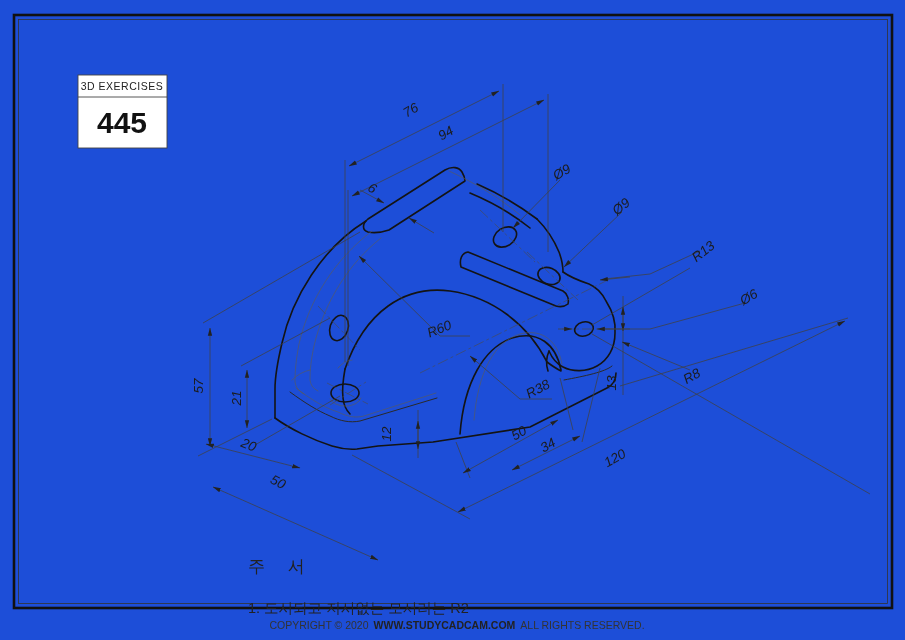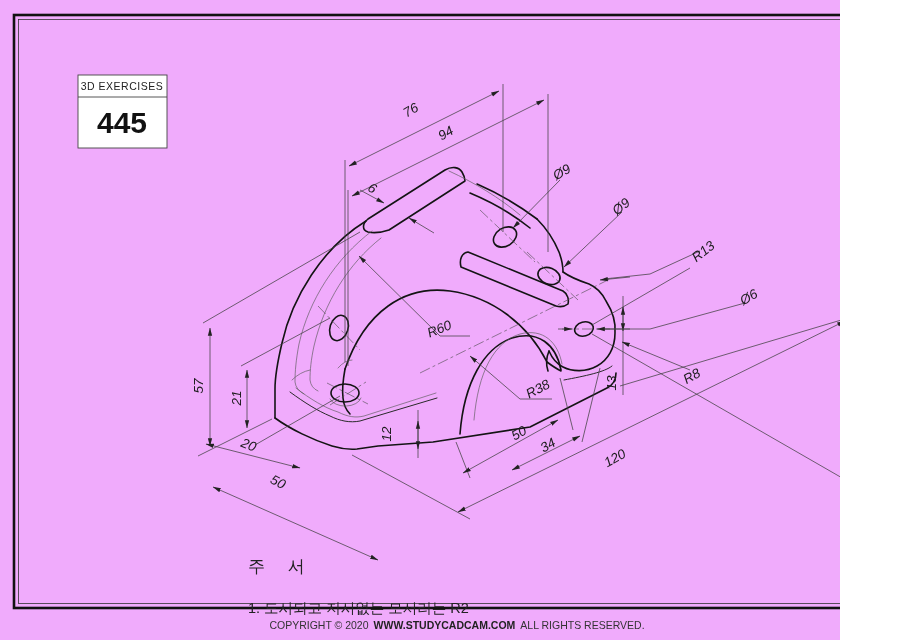--- a/index.html
+++ b/index.html
@@ -1,16 +1,16 @@
 <!DOCTYPE html>
 <html><head>
 <meta charset="utf-8">
 <style>
   html,body{margin:0;padding:0;background:#ffffff;}
-  .page{position:relative;width:840px;height:640px;background:#f0abfc;overflow:hidden;
+  .page{position:relative;width:905px;height:640px;background:#1d4ed8;overflow:hidden;
         font-family:"Liberation Sans",sans-serif;}
   svg{position:absolute;left:0;top:0;}
   .thick{stroke:#141414;stroke-width:1.6;fill:none;stroke-linecap:round;stroke-linejoin:round;}
   .med{stroke:#2a2a2a;stroke-width:1.0;fill:none;stroke-linecap:round;}
   .thin{stroke:#5a5a5a;stroke-width:0.65;fill:none;stroke-linecap:round;}
   .dimln{stroke:#404040;stroke-width:0.75;fill:none;}
   .cl{stroke:#4a4a4a;stroke-width:0.6;fill:none;stroke-dasharray:11 3 3 3;}
   .dimtxt{font-family:"Liberation Sans",sans-serif;font-style:italic;font-size:13.5px;
           fill:#1c1c1c;text-anchor:middle;}
   .tbseries{font-size:10.5px;letter-spacing:.5px;fill:#222;text-anchor:middle;}

